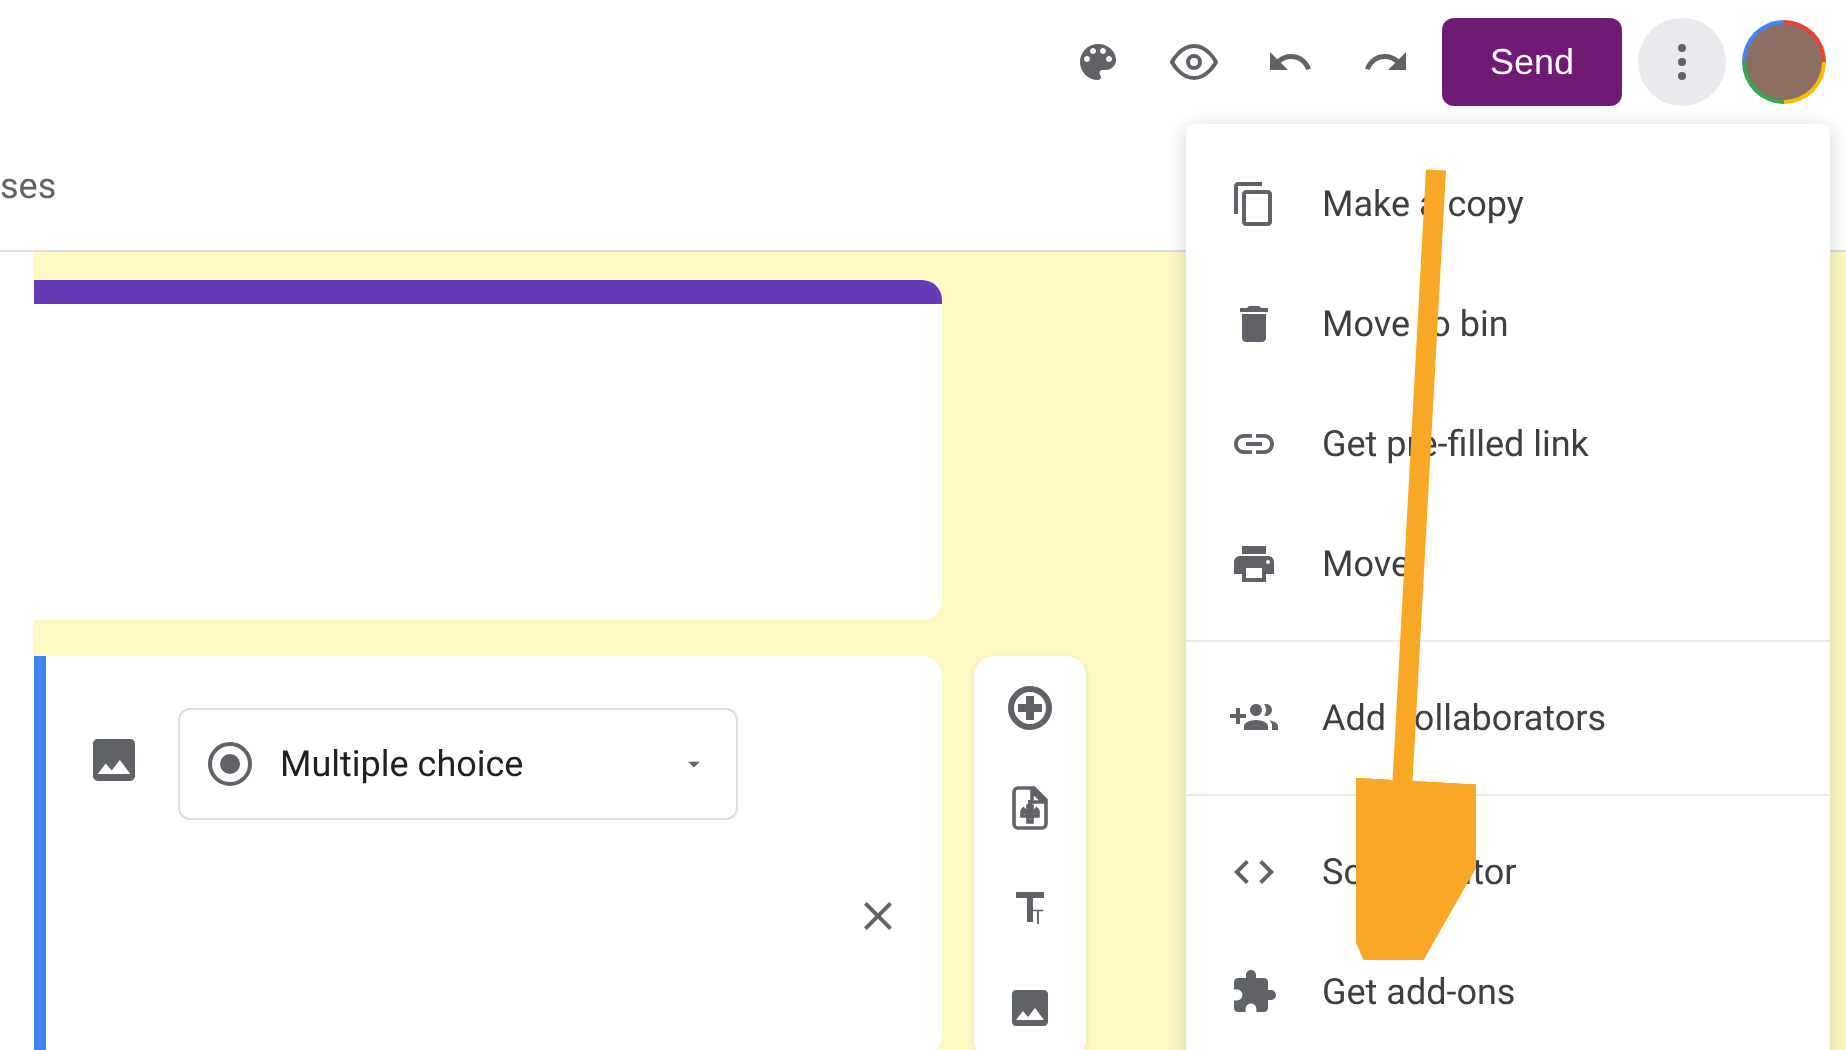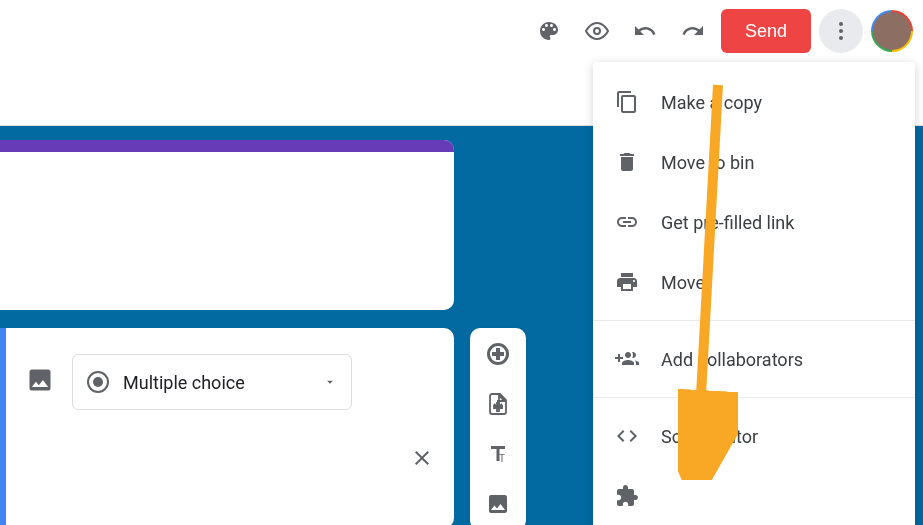--- a/index.html
+++ b/index.html
@@ -26,21 +26,21 @@
       border-radius: 50%;
       display: flex;
       align-items: center;
       justify-content: center;
       cursor: pointer;
       color: #5f6368;
     }
     .icon-btn svg { width: 24px; height: 24px; fill: #5f6368; }
     .preview-btn svg { stroke: #5f6368; stroke-width: 2; fill: none; }
     .send-btn {
-      background: #ef4444;
+      background: #701a75;
       color: #fff;
       border: none;
       border-radius: 6px;
       padding: 0 24px;
       height: 44px;
       font-size: 18px;
       font-weight: 500;
       cursor: pointer;
     }
     .more-btn {
@@ -81,24 +81,25 @@
       padding: 0 18px;
       font-size: 18px;
       color: #5f6368;
       cursor: pointer;
       height: 100%;
       display: flex;
       align-items: center;
     }
     .tab.partial { padding-left: 0; padding-right: 18px; }
     .canvas {
-      background: #0369a1;
+      background: #fef9c3;
       height: calc(525px - 62px - 64px);
       position: relative;
       padding: 14px 0 0 0;
+      margin-left: 17px;
     }
     .form-header-card {
       background: #fff;
       border-radius: 10px;
       width: 454px;
       height: 170px;
       position: absolute;
       left: 0;
       top: 14px;
       overflow: hidden;
@@ -259,20 +260,21 @@
         <circle cx="12" cy="12" r="2"></circle>
         <circle cx="12" cy="19" r="2"></circle>
       </svg>
   </div>
   <div class="avatar">
     <div class="avatar-inner"></div>
   </div>
 </div>
 
 <div class="tabs-row">
+  <div class="tab partial">ses</div>
 </div>
 
 <div class="canvas">
   <div class="form-header-card">
     <div class="form-header-accent"></div>
   </div>
 
   <div class="question-card">
     <div class="question-row">
       <div class="img-icon">
@@ -375,20 +377,21 @@
         </svg>
     </div>
     <span>Script editor</span>
   </div>
   <div class="menu-item">
     <div class="mi-icon">
       <svg viewBox="0 0 24 24">
           <path d="M20.5 11H19V7c0-1.1-.9-2-2-2h-4V3.5C13 2.12 11.88 1 10.5 1S8 2.12 8 3.5V5H4c-1.1 0-1.99.9-1.99 2v3.8H3.5c1.49 0 2.7 1.21 2.7 2.7s-1.21 2.7-2.7 2.7H2V20c0 1.1.9 2 2 2h3.8v-1.5c0-1.49 1.21-2.7 2.7-2.7 1.49 0 2.7 1.21 2.7 2.7V22H17c1.1 0 2-.9 2-2v-4h1.5c1.38 0 2.5-1.12 2.5-2.5S21.88 11 20.5 11z"></path>
         </svg>
     </div>
+    <span>Get add-ons</span>
   </div>
 </div>
 
 <svg class="annotation-arrow" style="left:678px; top:80px;" width="60" height="400">
   <defs>
     <marker id="arrowhead" markerWidth="12" markerHeight="12" refX="6" refY="6" orient="auto">
       <path d="M0,0 L12,6 L0,12 z" fill="#f9a825"></path>
     </marker>
   </defs>
   <line x1="40" y1="5" x2="20" y2="370" stroke="#f9a825" stroke-width="10" marker-end="url(#arrowhead)"></line>

